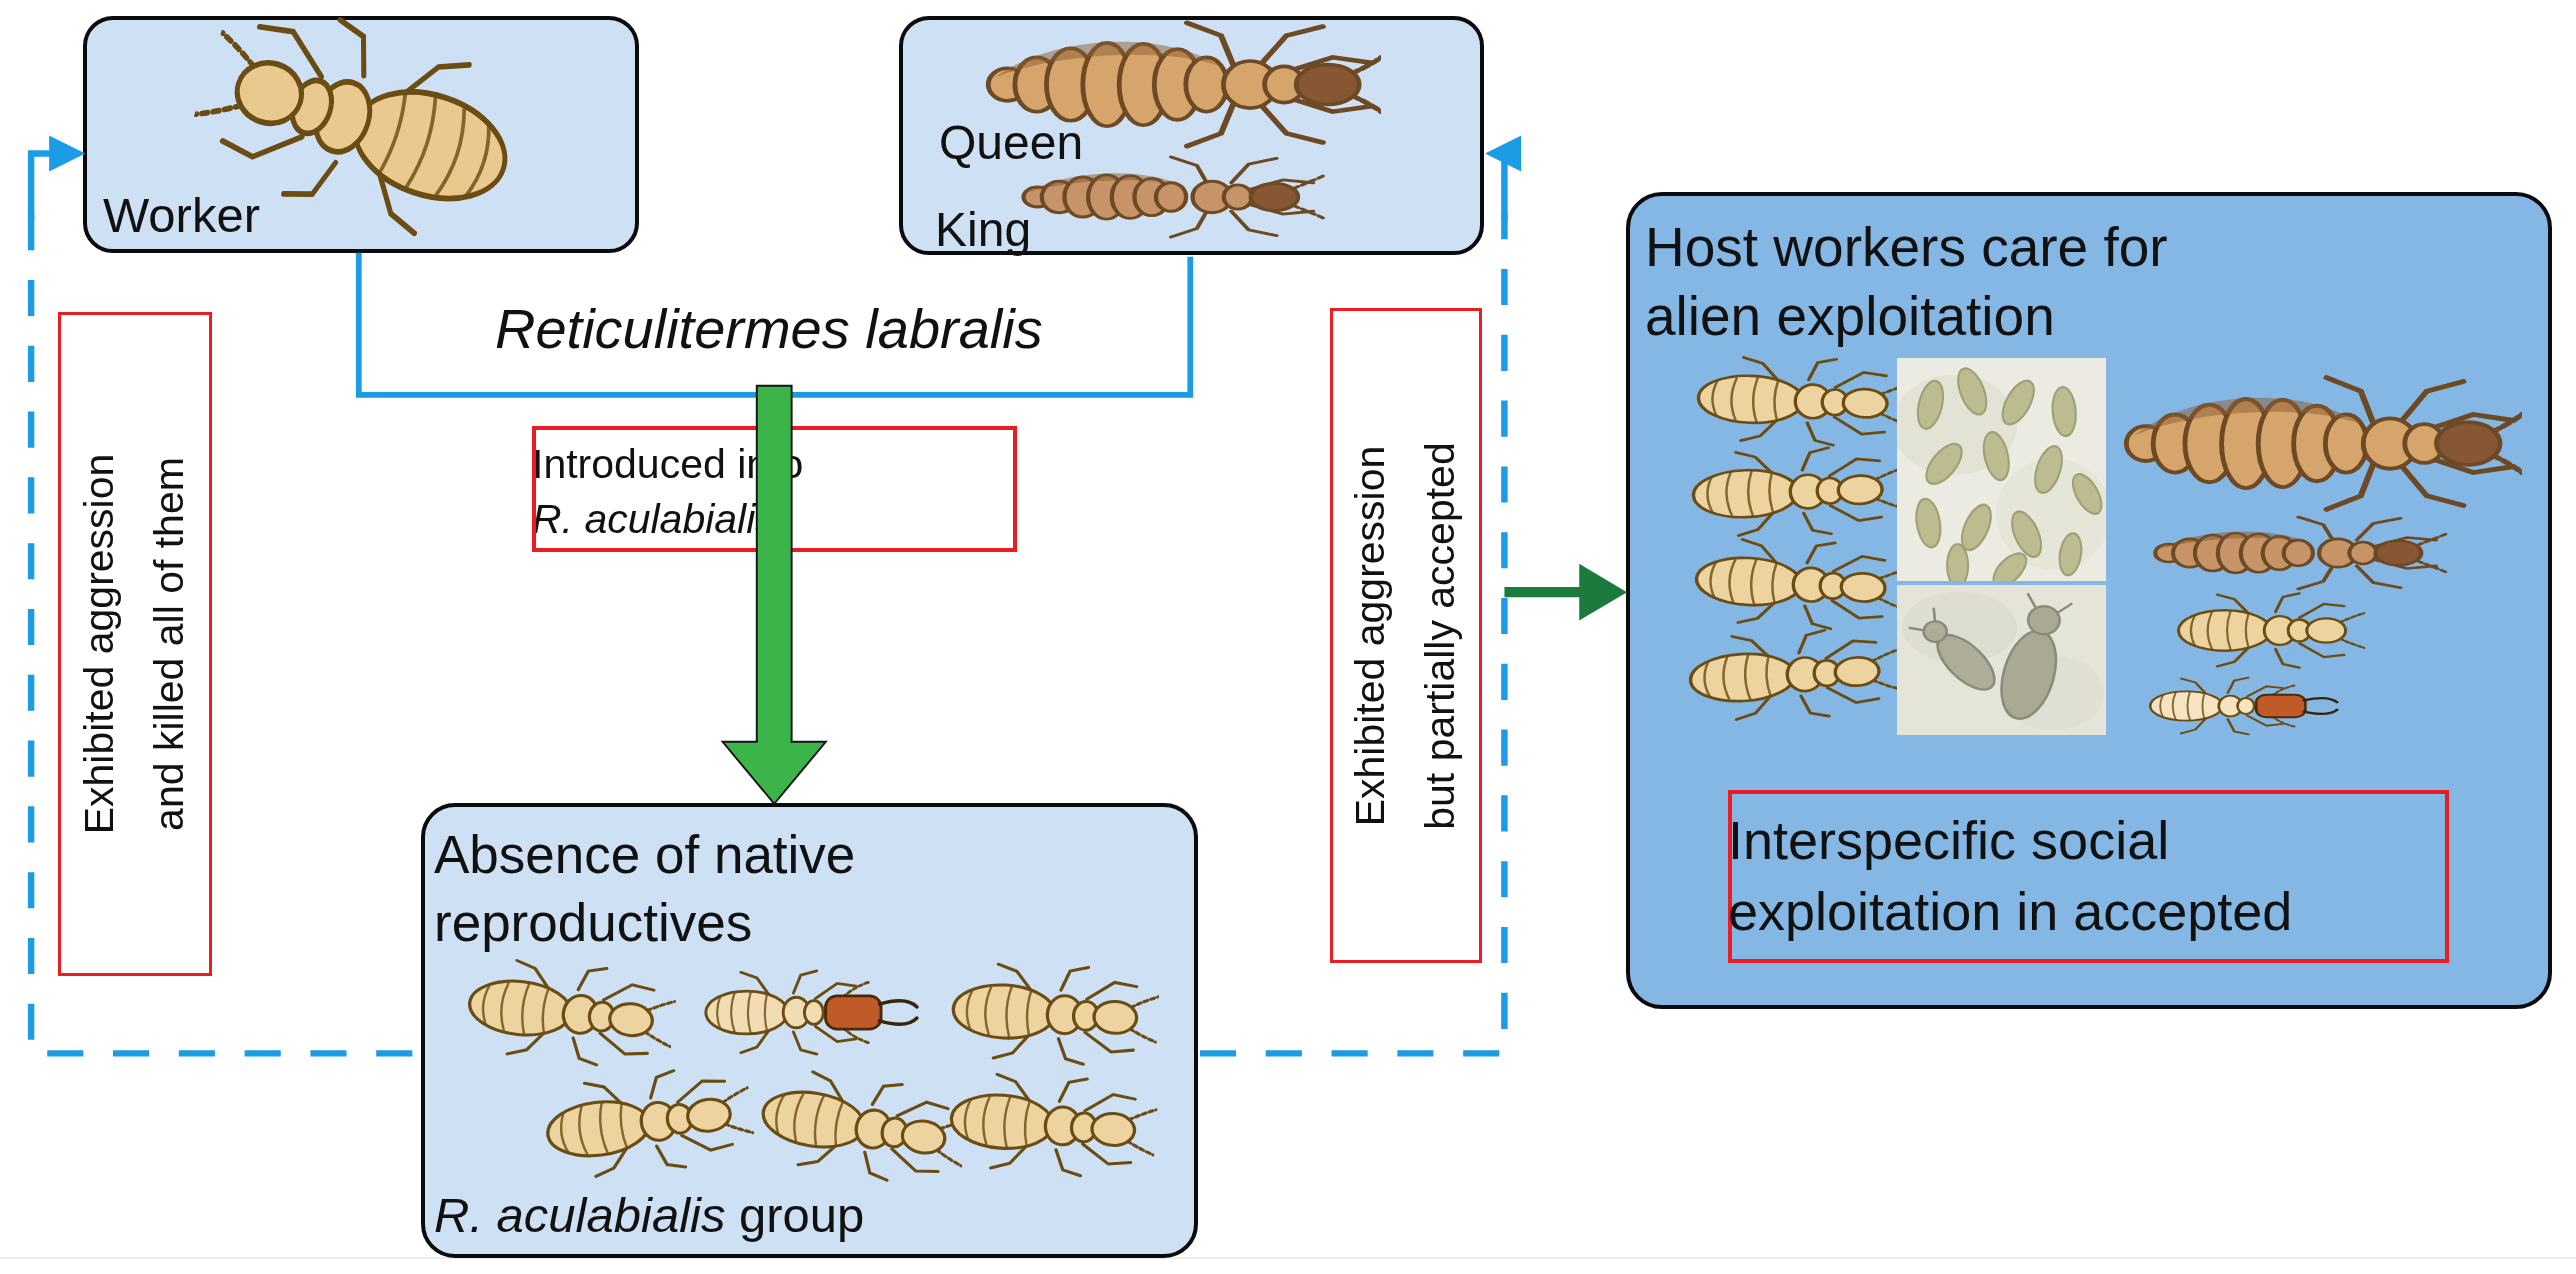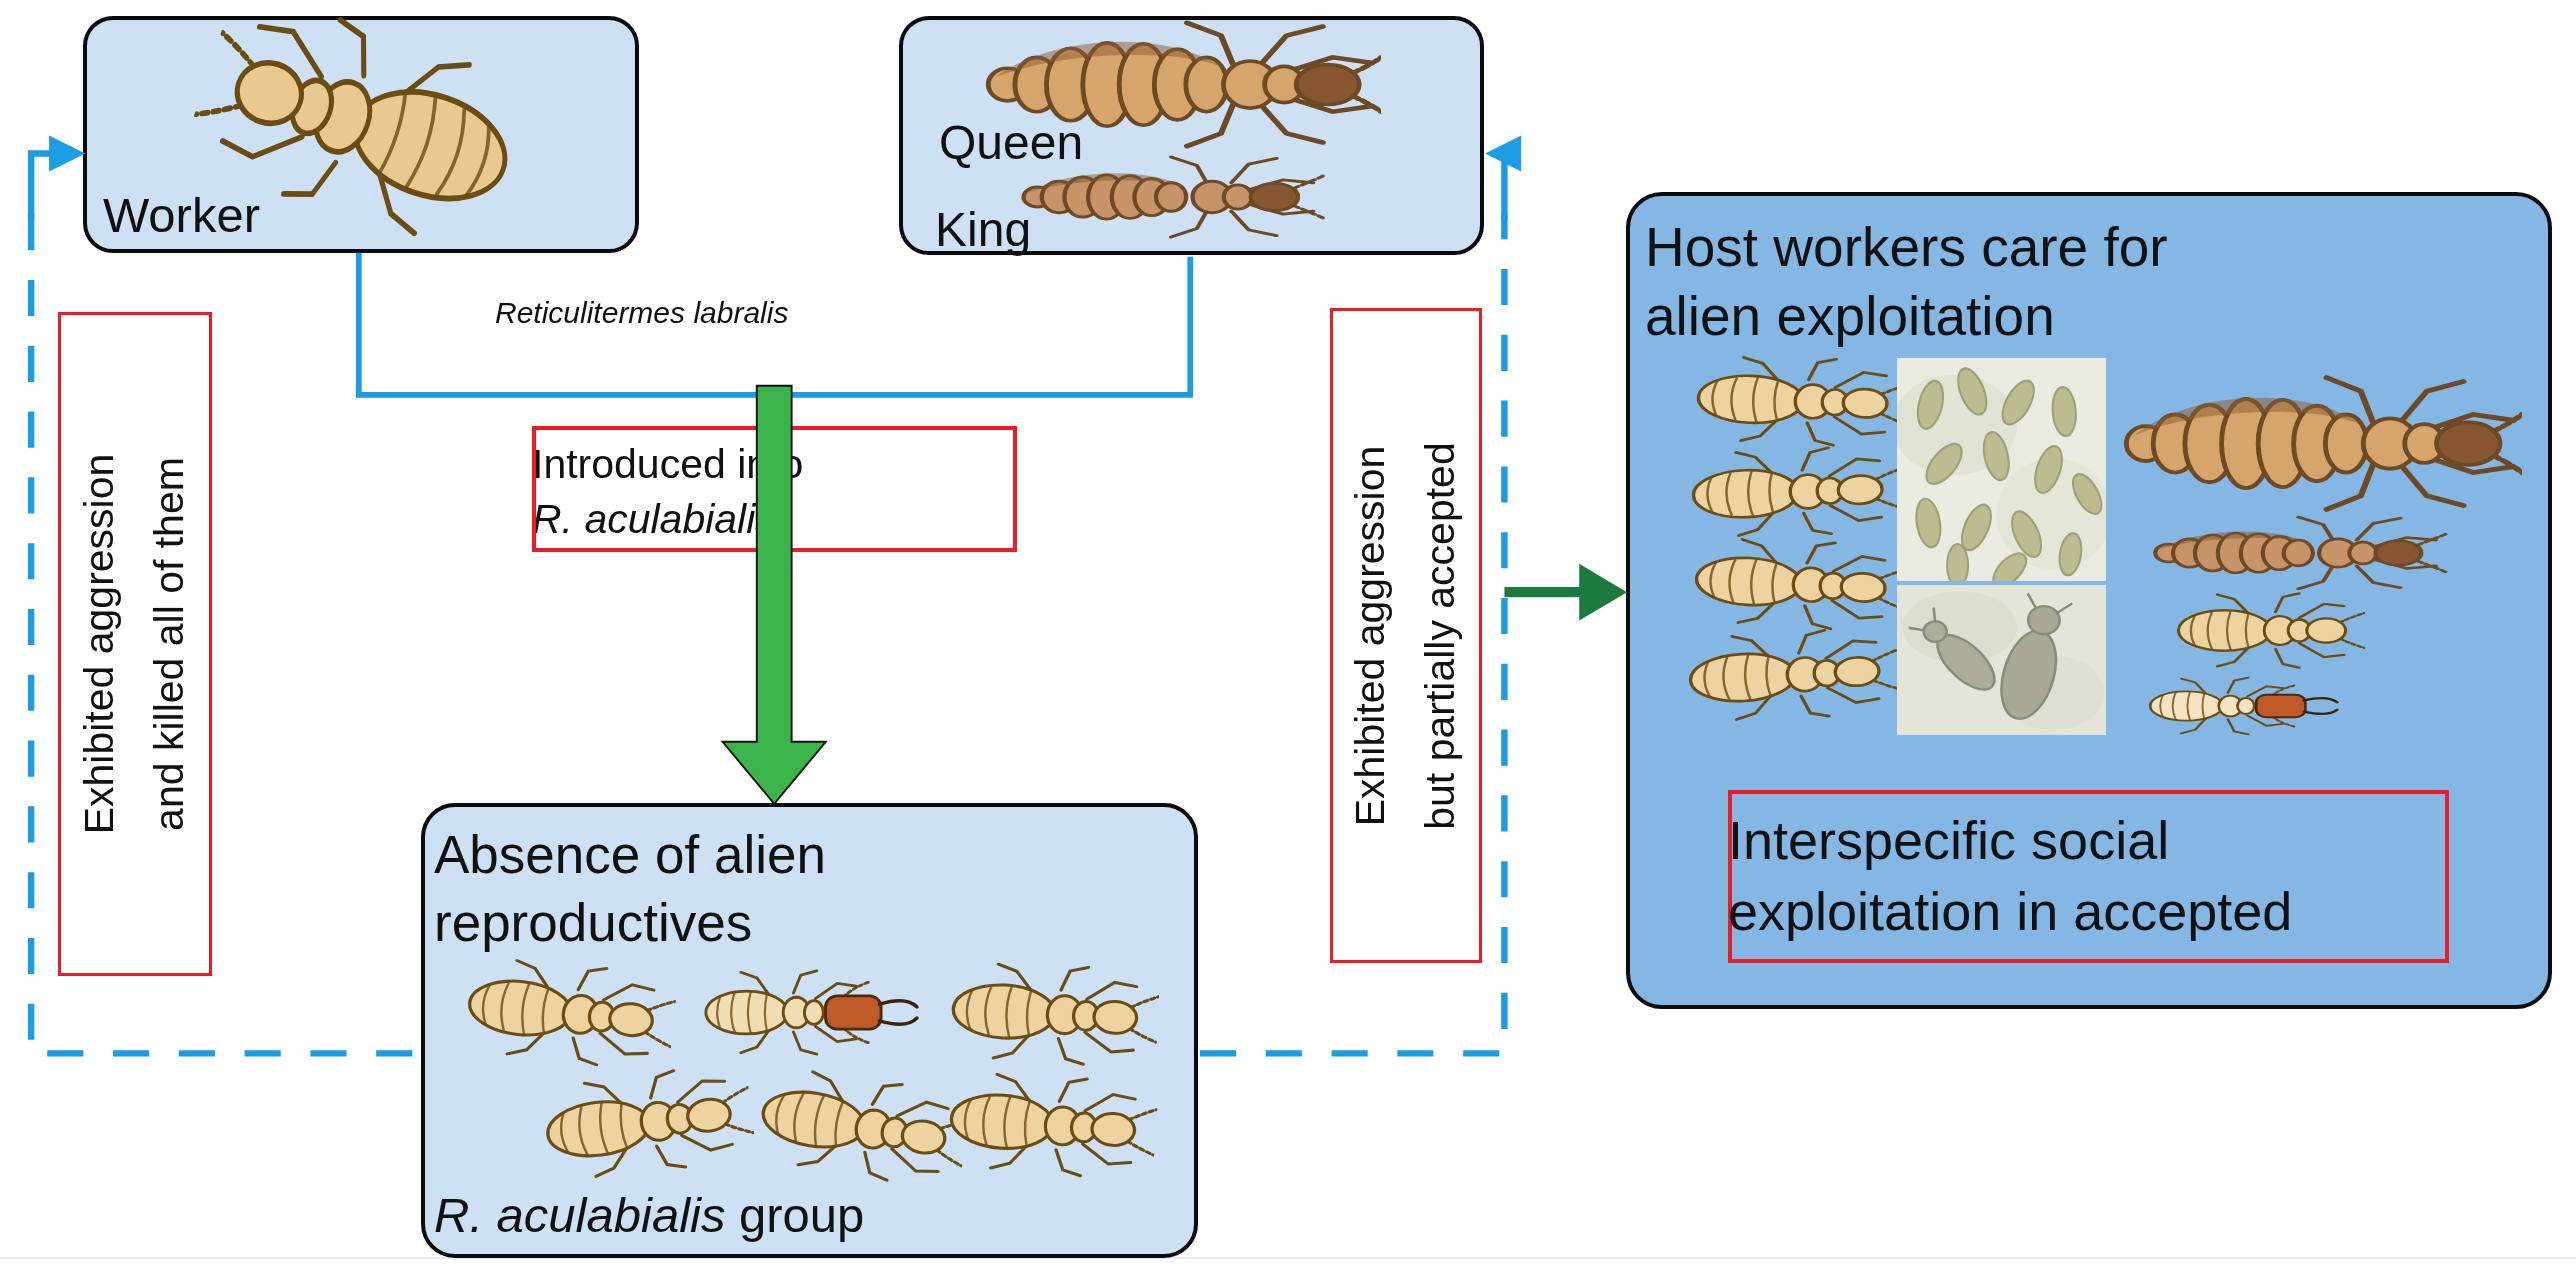--- a/index.html
+++ b/index.html
@@ -197,21 +197,21 @@
   <div class="panel" style="left:899px;top:15.5px;width:585px;height:239px;"></div>
   <svg class="termite" style="left:981px;top:11.6px;width:400px;height:145px;--b:#D6A56C;--s:#6e4a24;--h:#875733;" viewBox="0 0 330 160" preserveAspectRatio="none">
       <use href="#sym-queen"></use>
     </svg>
   <div class="lbl" style="left:939px;top:114px;width:516px;font-size:48px;">Queen</div>
   <svg class="termite" style="left:1016px;top:147px;width:323px;height:100px;--b:#C69468;--s:#6e4a24;--h:#875733;" viewBox="0 0 300 140" preserveAspectRatio="none">
       <use href="#sym-king"></use>
     </svg>
   <div class="lbl" style="left:935px;top:201px;width:516px;font-size:48px;">King</div>
 
-  <div class="lbl it" style="left:495px;top:295px;width:645px;font-size:30px;">Reticulitermes labralis</div>
+  <div class="lbl it" style="left:495px;top:295px;width:645px;font-size:56px;">Reticulitermes labralis</div>
 
   <div class="redframe" style="left:532px;top:426px;width:485px;height:126px;z-index:5;"></div>
   <div class="lbl z-top" style="left:532px;top:437px;width:485px;font-size:41px;line-height:1.35;white-space:normal;">
     <span>Introduced into</span><br>
     <span class="it">R. aculabialis</span>
   </div>
 
   <div class="rednote rot-wrap" style="left:58px;top:312px;width:154px;height:664px;z-index:4;">
     <div class="rot-text">
       <div>Exhibited aggression</div>
@@ -221,21 +221,21 @@
 
   <div class="rednote rot-wrap" style="left:1330px;top:308px;width:152px;height:655px;z-index:4;">
     <div class="rot-text">
       <div>Exhibited aggression</div>
       <div>but partially accepted</div>
     </div>
   </div>
 
   <div class="panel" style="left:421px;top:803px;width:777px;height:455px;border-radius:34px;"></div>
   <div class="lbl" style="left:434px;top:821px;width:752px;font-size:53px;line-height:1.28;white-space:normal;z-index:4;">
-    <span>Absence of alien</span><br>
+    <span>Absence of native</span><br>
     <span>reproductives</span>
   </div>
   <svg class="termite" style="left:461px;top:960px;width:213px;height:106px;transform:rotate(6deg);--b:#EDD3A0;--s:#6b4c12;" viewBox="0 0 260 140" preserveAspectRatio="none">
       <use href="#sym-worker"></use>
     </svg>
   <svg class="termite" style="left:700px;top:964px;width:219px;height:97px;--b:#F2DCB4;--s:#6b4c12;--h:#C05A28;" viewBox="0 0 300 140" preserveAspectRatio="none">
       <use href="#sym-soldier"></use>
     </svg>
   <svg class="termite" style="left:945px;top:961px;width:213px;height:106px;transform:rotate(3deg);--b:#EDD3A0;--s:#6b4c12;" viewBox="0 0 260 140" preserveAspectRatio="none">
       <use href="#sym-worker"></use>

